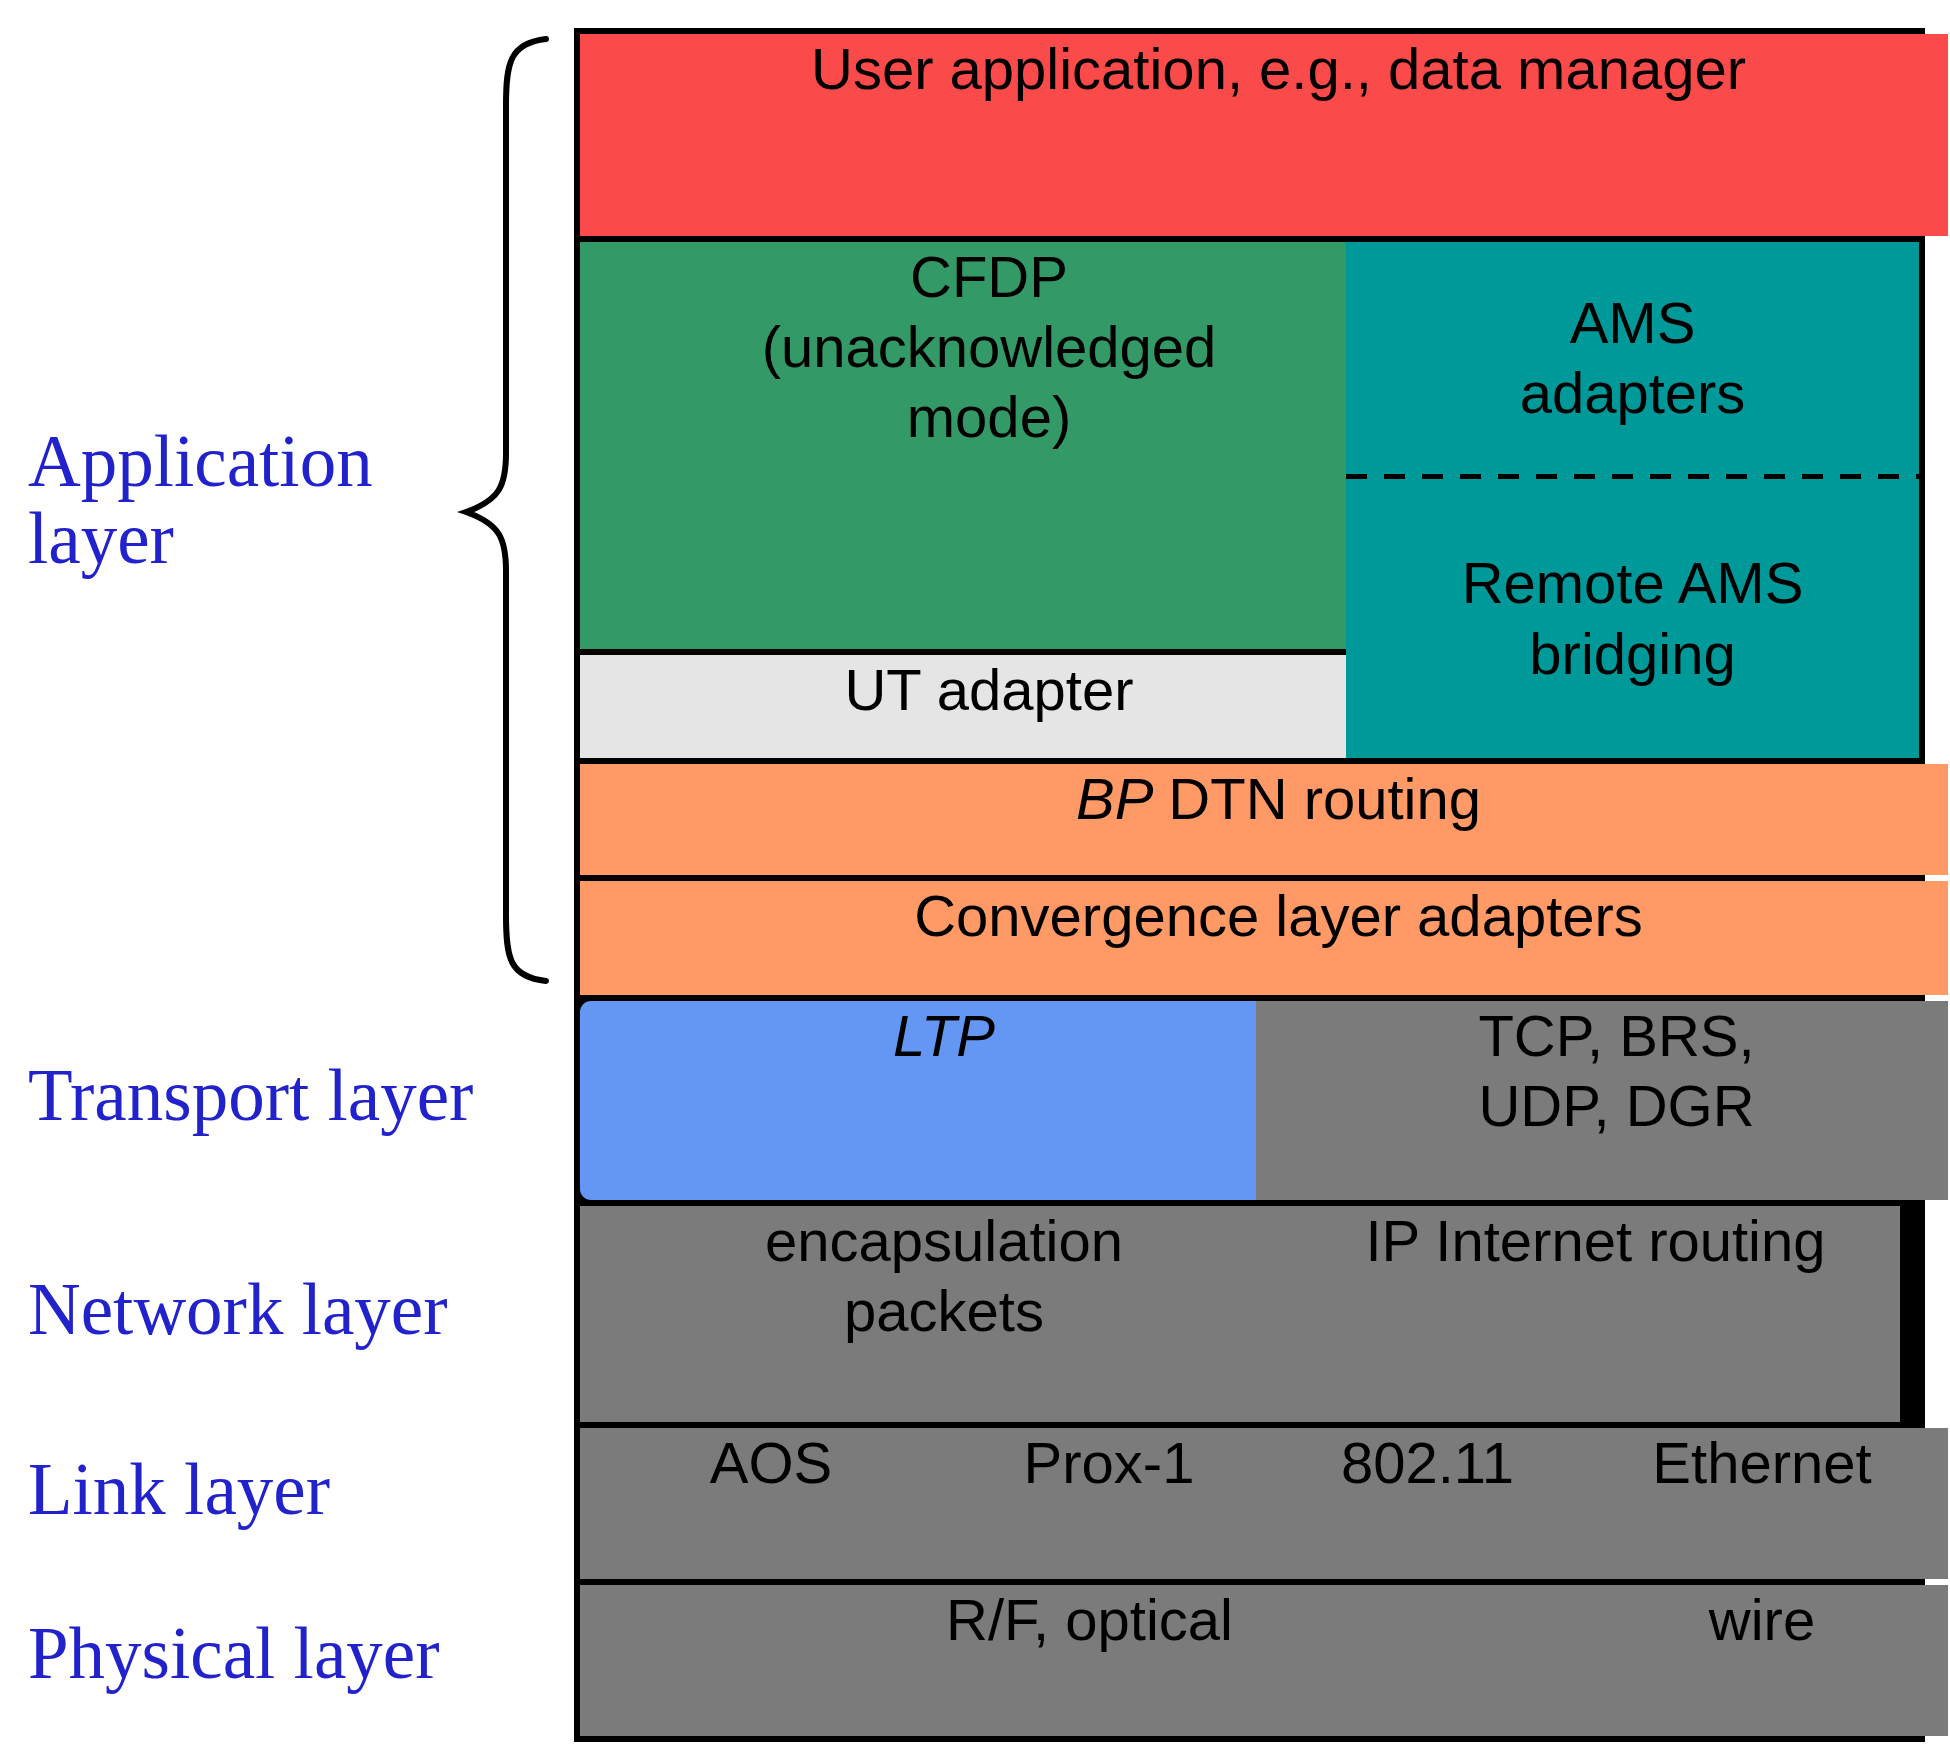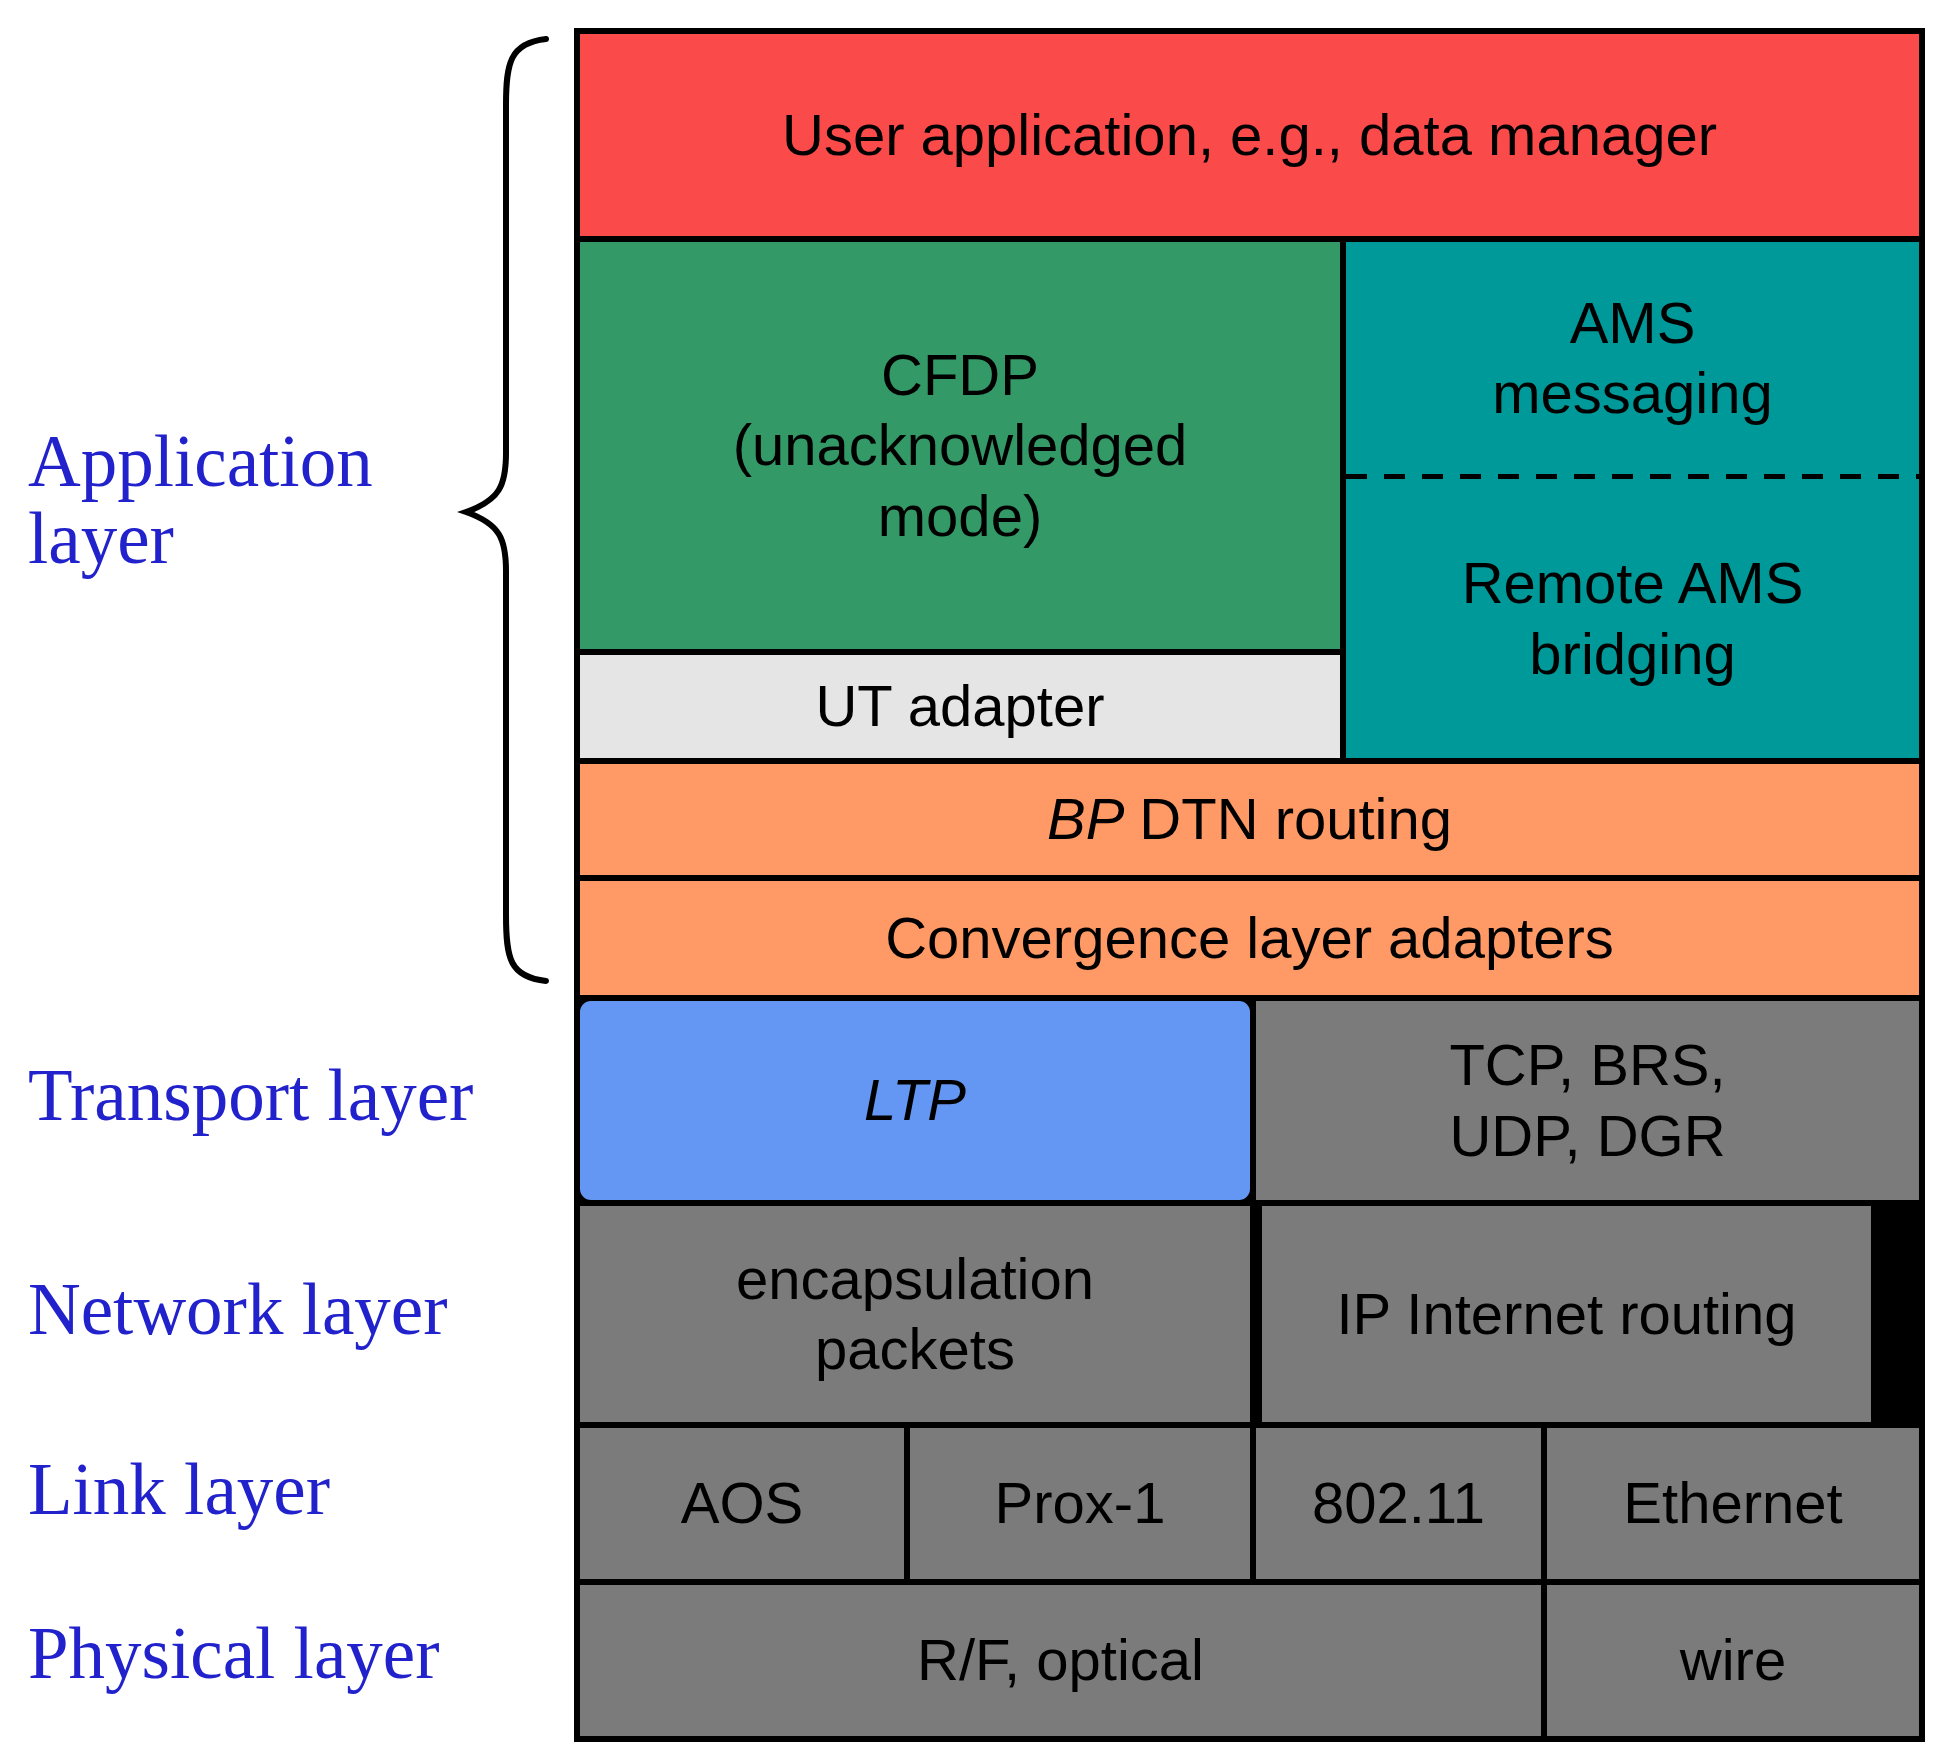--- a/index.html
+++ b/index.html
@@ -33,26 +33,26 @@
     position: absolute;
     left: 574px;
     top: 28px;
     width: 1351px;
     height: 1714px;
     background: #000000;
   }
   .cell {
     position: absolute;
     display: flex;
-    align-items: center;
     justify-content: center;
     text-align: center;
     color: #000000;
     font: 58px/1.21 "Liberation Sans", sans-serif;
     white-space: pre-line;
+    padding-left: 29px;
   }
   .it { font-style: italic; }
   .gap-left { margin-left: 15px; }
 
   
   .c-red    { background: #fb4a4a; }
   .c-green  { background: #339966; }
   .c-teal   { background: #009999; }
   .c-ltgray { background: #e5e5e5; }
   .c-orange { background: #ff9966; }
@@ -126,21 +126,21 @@
 mode)</span>
     </div>
 
     <div class="cell c-ltgray" id="box-ut">
       <span>UT adapter</span>
     </div>
 
     <div class="cell c-teal" id="box-ams">
       <div class="ams-top">
         <span>AMS
-messaging</span>
+adapters</span>
       </div>
       <div class="ams-divider"></div>
       <div class="ams-bottom">
         <span>Remote AMS
 bridging</span>
       </div>
     </div>
 
     <div class="cell c-orange" id="box-bp">
       <span class="it">BP</span>

